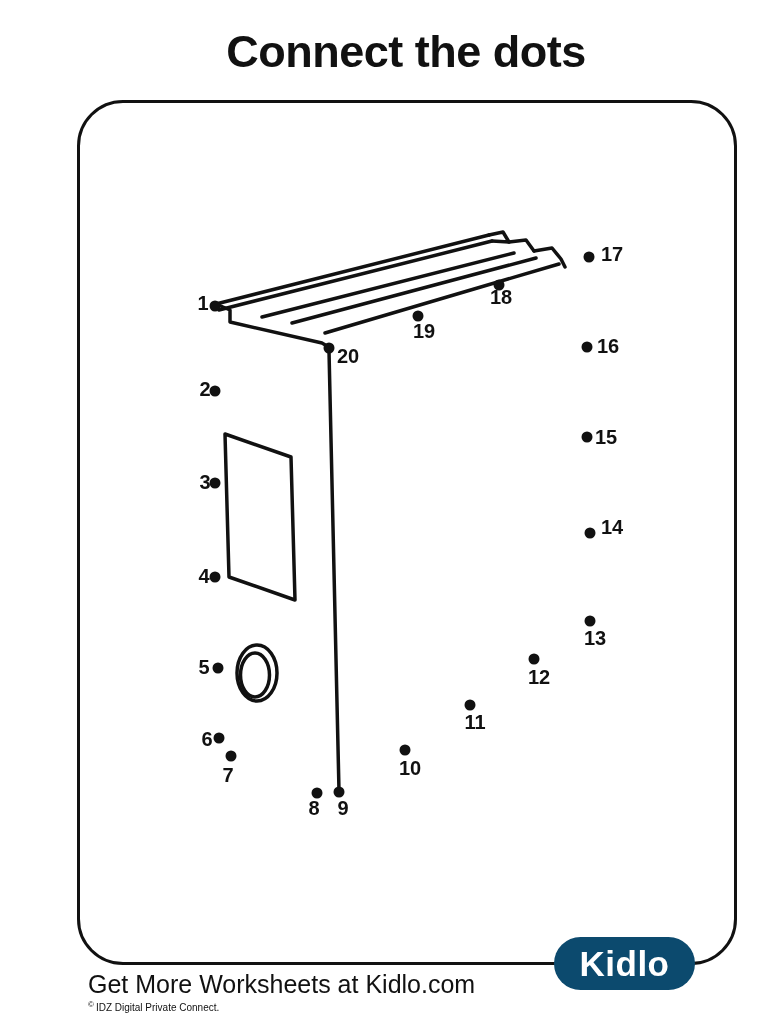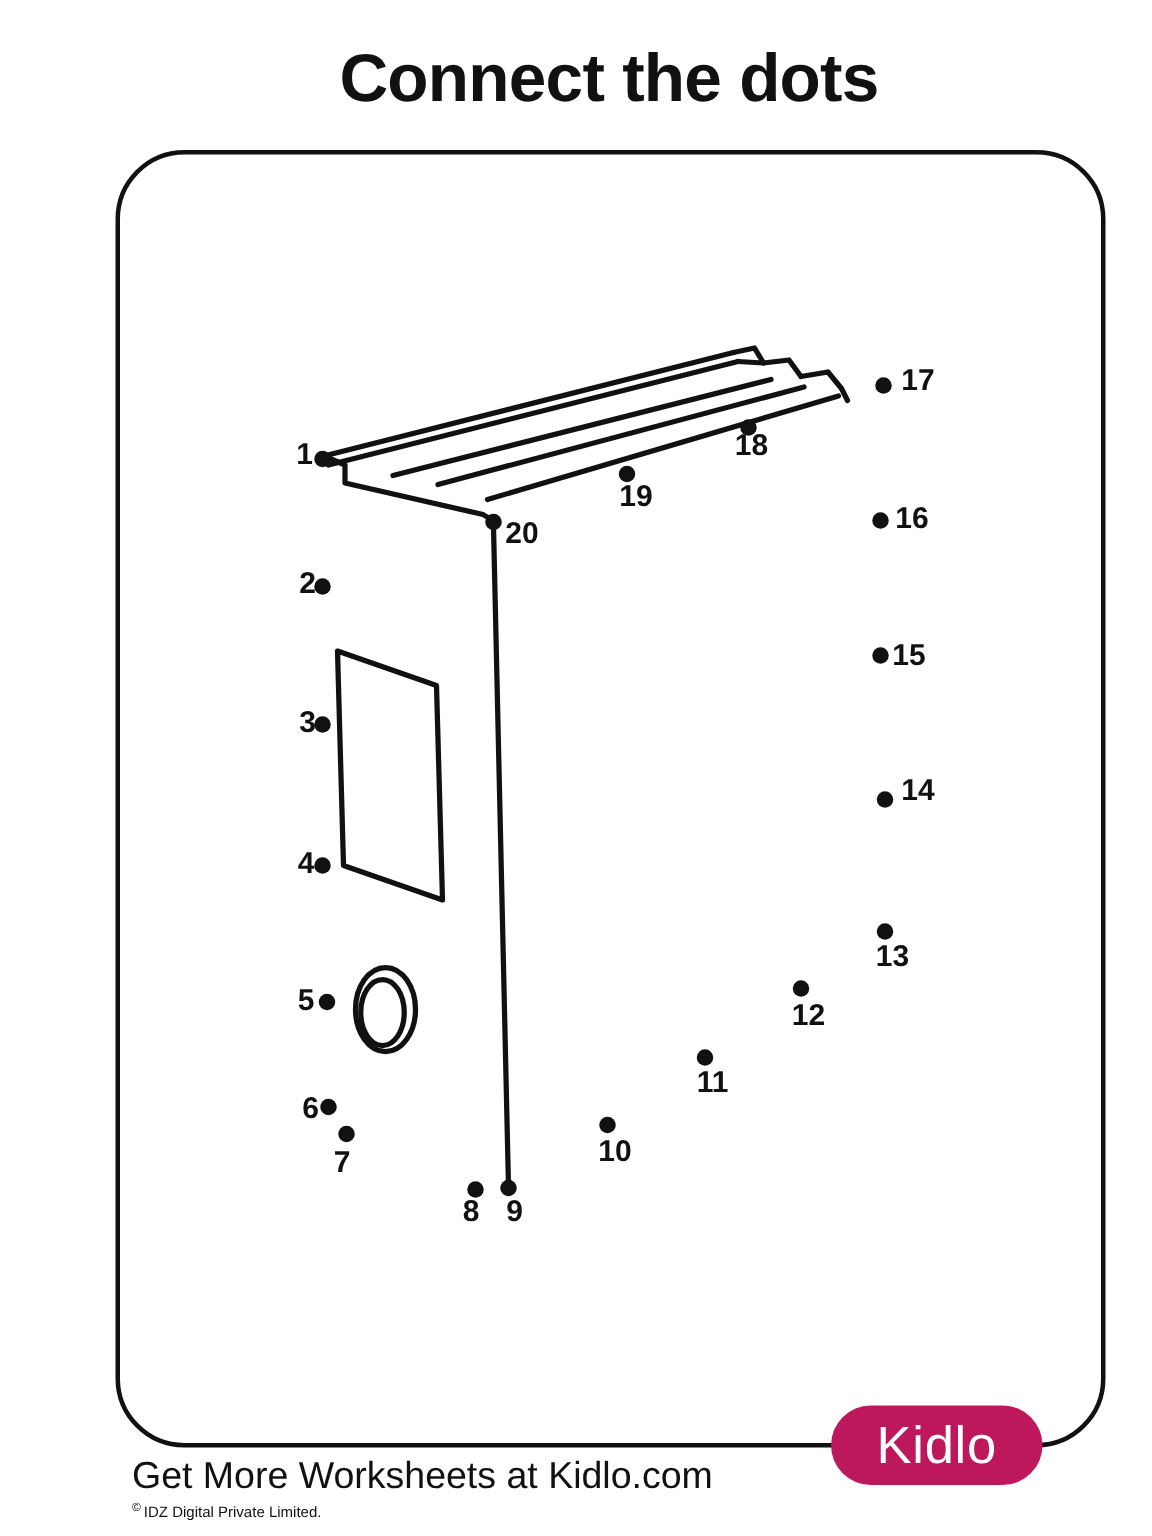--- a/index.html
+++ b/index.html
@@ -61,28 +61,28 @@
   }
   .copyright sup{
     font-size:8px;
     vertical-align:super;
     margin-right:2px;
   }
   .logo{
     position:absolute;
     left:532px;top:937px;
     width:141px;height:53px;
-    background:#be185d;
+    background:#0c4a6e;
     border-radius:28px;
     display:flex;
     align-items:center;
     justify-content:center;
     color:#fff;
     font-size:35px;
-    font-weight:400;
+    font-weight:700;
     z-index:5;
     letter-spacing:0.5px;
   }
 </style>
 </head>
 <body>
 
 <div class="page">
 
   <h1 class="title">Connect the dots</h1>
@@ -140,18 +140,18 @@
       <text x="479" y="297" text-anchor="middle" dominant-baseline="central">18</text>
       <circle cx="396" cy="316" r="5.5" fill="#111111"></circle>
       <text x="402" y="331" text-anchor="middle" dominant-baseline="central">19</text>
       <circle cx="307" cy="348" r="5.5" fill="#111111"></circle>
       <text x="326" y="356" text-anchor="middle" dominant-baseline="central">20</text>
     </svg>
 
   <div class="footer-line">Get More Worksheets at Kidlo.com</div>
 
   <div class="copyright">
-    <sup>©</sup><span>IDZ Digital Private Limited.</span>
+    <sup>©</sup><span>IDZ Digital Private Connect.</span>
   </div>
 
   <div class="logo">Kidlo</div>
 
 </div>
 
 </body></html>

